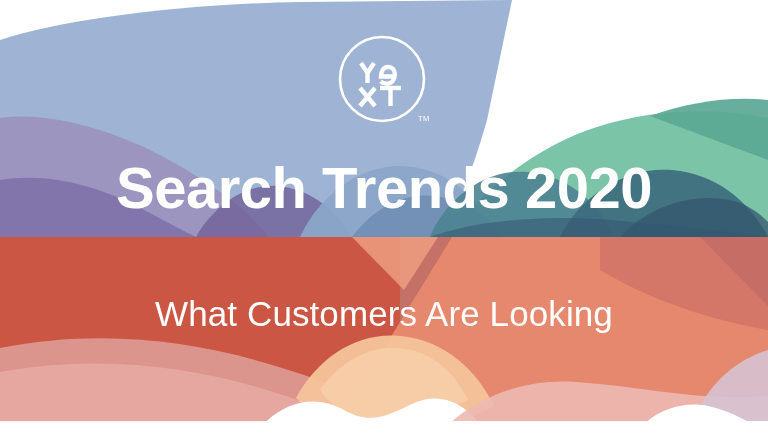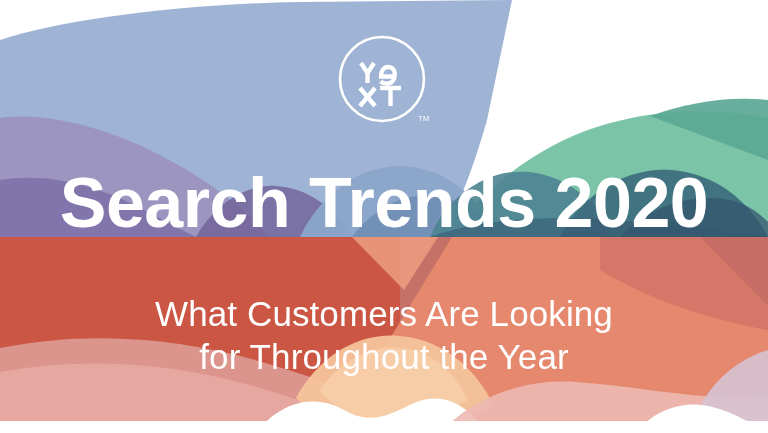--- a/index.html
+++ b/index.html
@@ -39,24 +39,24 @@
   }
   #brand-logo svg { display: block; width: 96px; height: 96px; }
   #title-block {
     position: absolute;
     left: 0;
     top: 152px;
     width: 768px;
     text-align: center;
   }
   #cover-title {
-    margin: 16px;
+    margin: 7px;
     color: #ffffff;
     font-family: "Liberation Sans", sans-serif;
-    font-size: 70px;
+    font-size: 58px;
     font-weight: bold;
     letter-spacing: -0.5px;
     line-height: 1.0;
     white-space: nowrap;
   }
   #subtitle-block {
     position: absolute;
     left: 0;
     top: 248px;
     width: 768px;
@@ -173,17 +173,16 @@
         <text x="82" y="88" fill="#ffffff" font-family="Liberation Sans, sans-serif" font-size="7.5" letter-spacing="0.4">TM</text>
       </svg>
     </div>
 
     <div id="title-block">
       <h1 id="cover-title">Search Trends 2020</h1>
     </div>
 
     <div id="subtitle-block">
       <span class="subtitle-line">What Customers Are Looking</span>
-      <span class="subtitle-line">for Throughout the Year</span>
     </div>
 
   </div>
 </div>
 
 </body></html>

